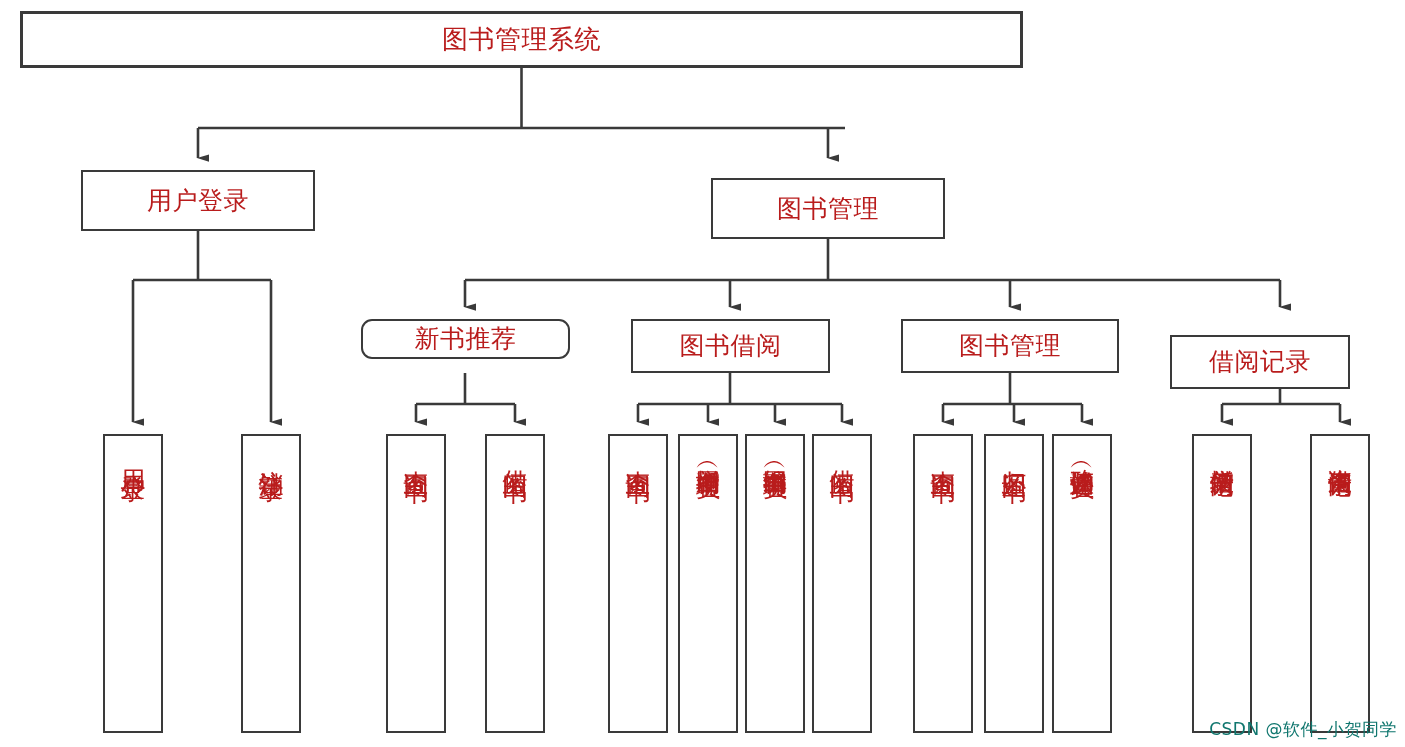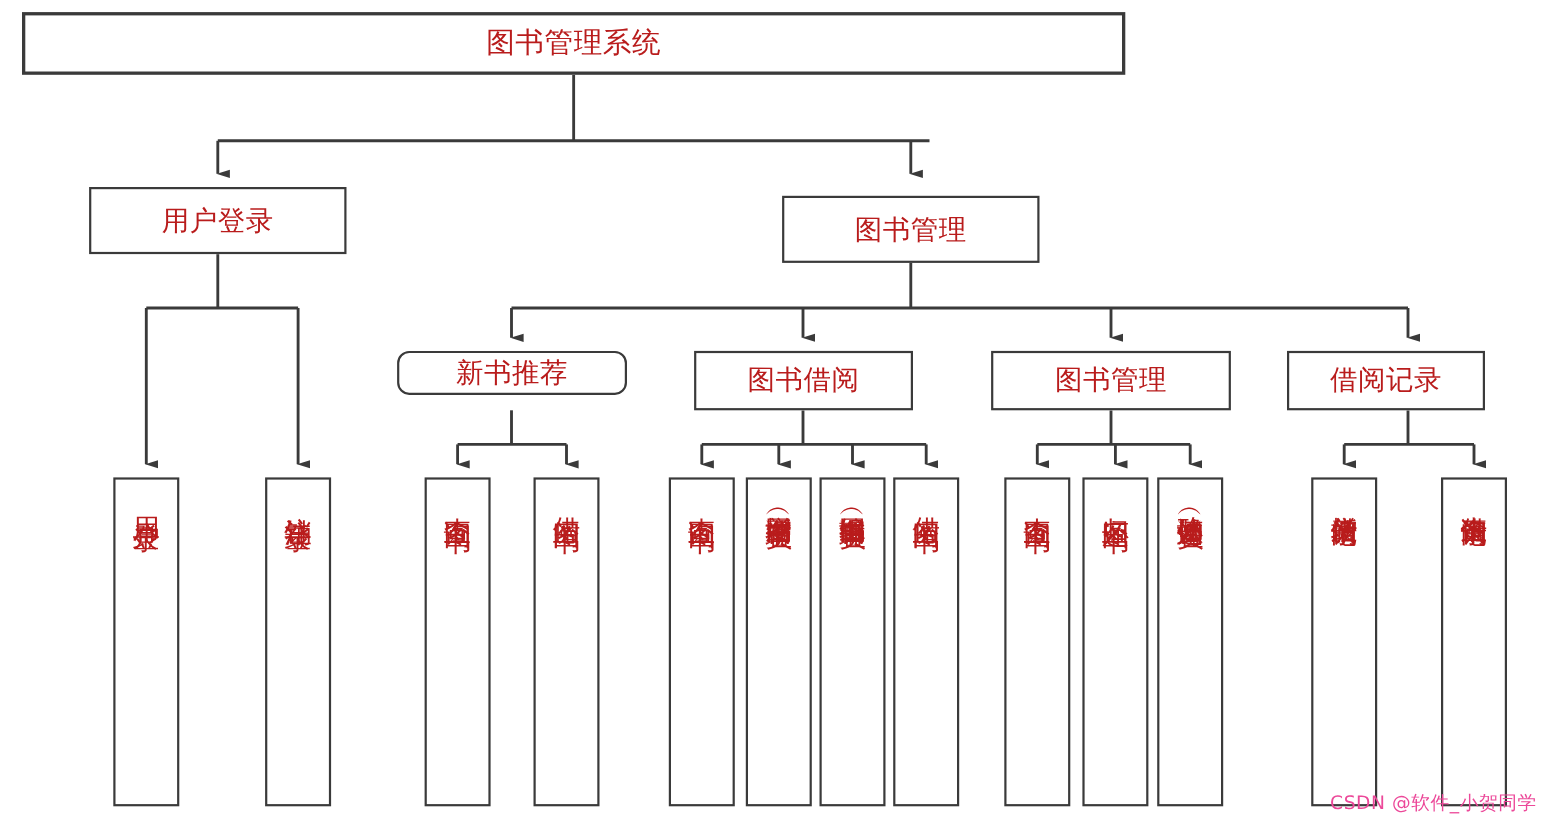--- a/index.html
+++ b/index.html
@@ -64,21 +64,21 @@
   }
   .node.vertical.tall-text .node-label {
     font-size: 24px;
     letter-spacing: 1px;
   }
   #watermark {
     position: absolute;
     right: 8px;
     bottom: 6px;
     font-size: 17px;
-    color: #ec4899;
+    color: #0f766e;
     letter-spacing: 0.5px;
     white-space: nowrap;
   }
 </style>
 </head>
 <body>
 
 <div id="diagram-root">
 
   <svg class="connectors" viewBox="0 0 1405 747">
@@ -144,21 +144,21 @@
 
   <div class="node horizontal level-2" style="left:361px; top:319px; width:209px; height:40px;border-radius:11px;">
     <span class="node-label">新书推荐</span>
   </div>
   <div class="node horizontal level-2" style="left:631px; top:319px; width:199px; height:54px;justify-content:center;">
     <span class="node-label">图书借阅</span>
   </div>
   <div class="node horizontal level-2" style="left:901px; top:319px; width:218px; height:54px;">
     <span class="node-label">图书管理</span>
   </div>
-  <div class="node horizontal level-2" style="left:1170px; top:319px; width:180px; height:54px;">
+  <div class="node horizontal level-2" style="left:1170px; top:335px; width:180px; height:54px;">
     <span class="node-label">借阅记录</span>
   </div>
 
   <div class="node vertical" style="left:103px; top:434px; width:60px; height:299px;">
     <span class="node-label">用户登录</span>
   </div>
   <div class="node vertical" style="left:241px; top:434px; width:60px; height:299px;">
     <span class="node-label">注销登录</span>
   </div>
   <div class="node vertical" style="left:386px; top:434px; width:60px; height:299px;">

